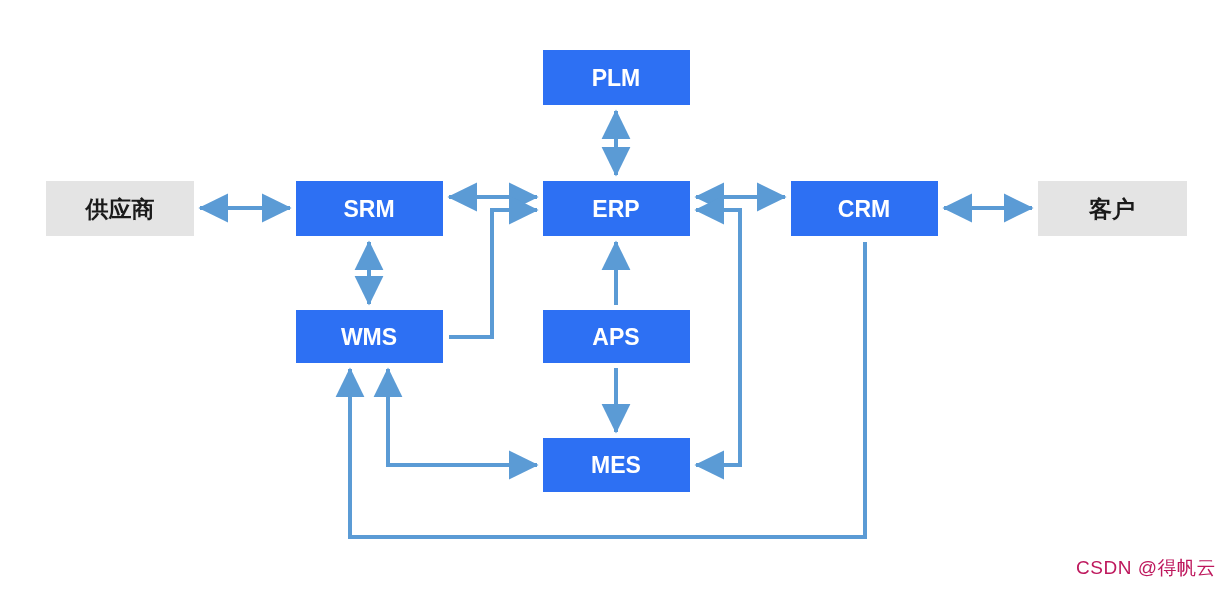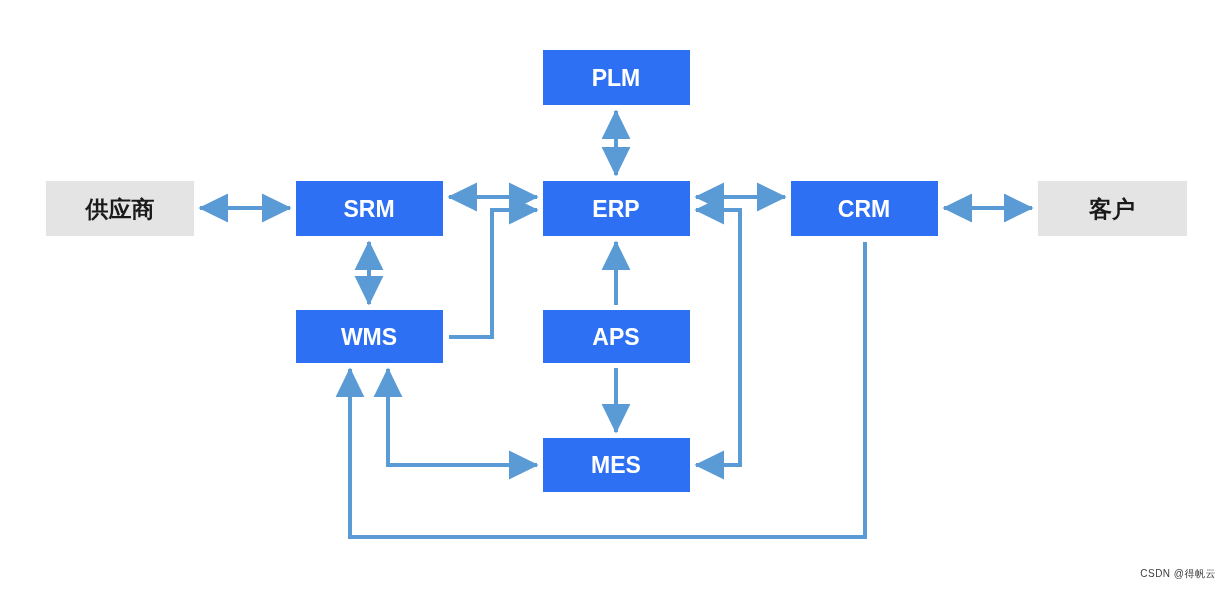--- a/index.html
+++ b/index.html
@@ -48,23 +48,23 @@
     fill: none;
     stroke: #5b9bd5;
     stroke-width: 4;
     stroke-linecap: butt;
     stroke-linejoin: miter;
   }
   .watermark-text {
     position: absolute;
     right: 14px;
     bottom: 12px;
-    color: #404040;
+    color: #be185d;
     font-family: "Liberation Sans", "DejaVu Sans", sans-serif;
-    font-size: 10px;
+    font-size: 19px;
     letter-spacing: 0.5px;
     white-space: nowrap;
   }
 </style>
 </head>
 <body>
 
 <div id="diagram-root">
   <svg id="diagram-svg" viewBox="0 0 1230 593" xmlns="http://www.w3.org/2000/svg">
 

